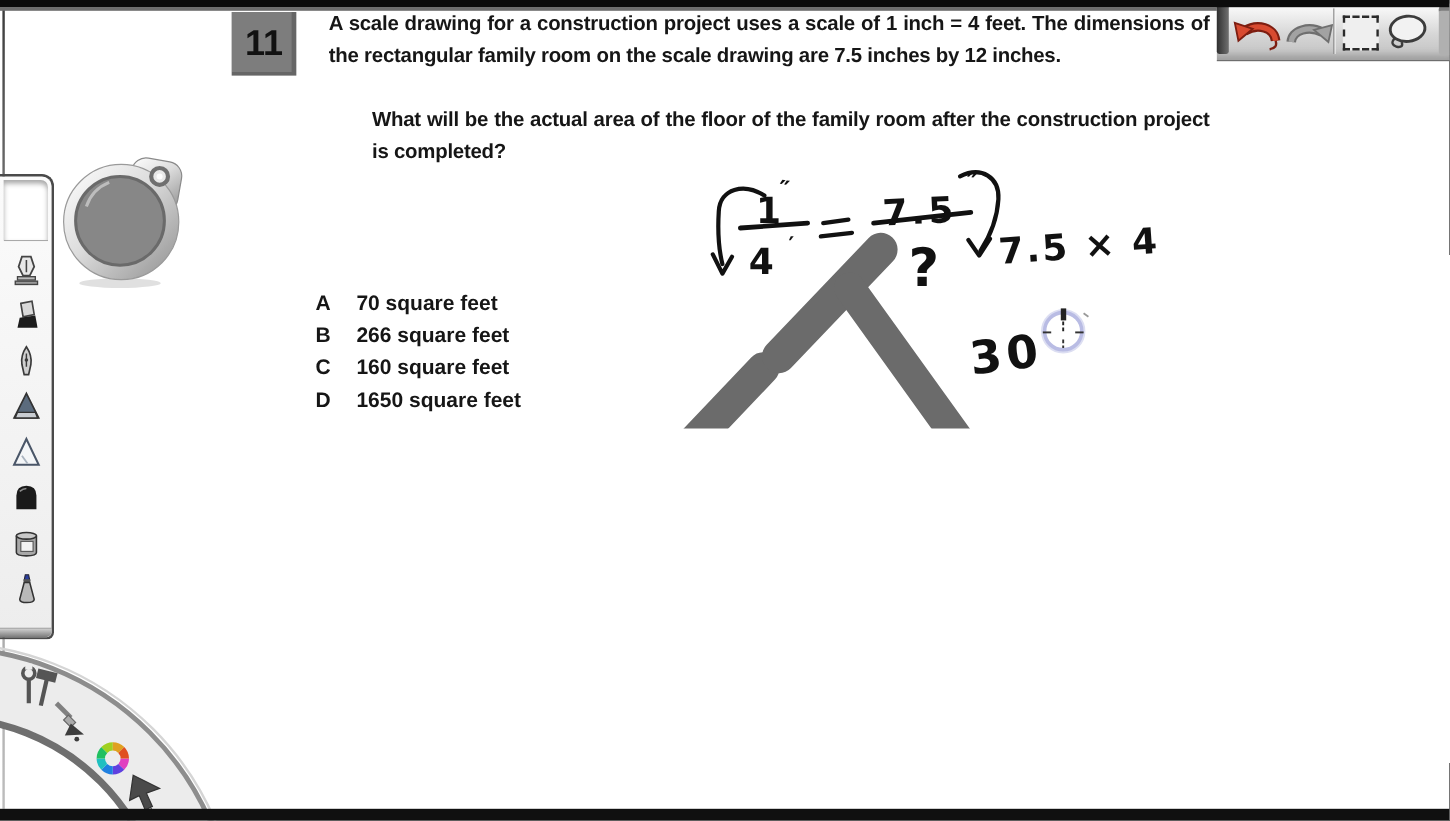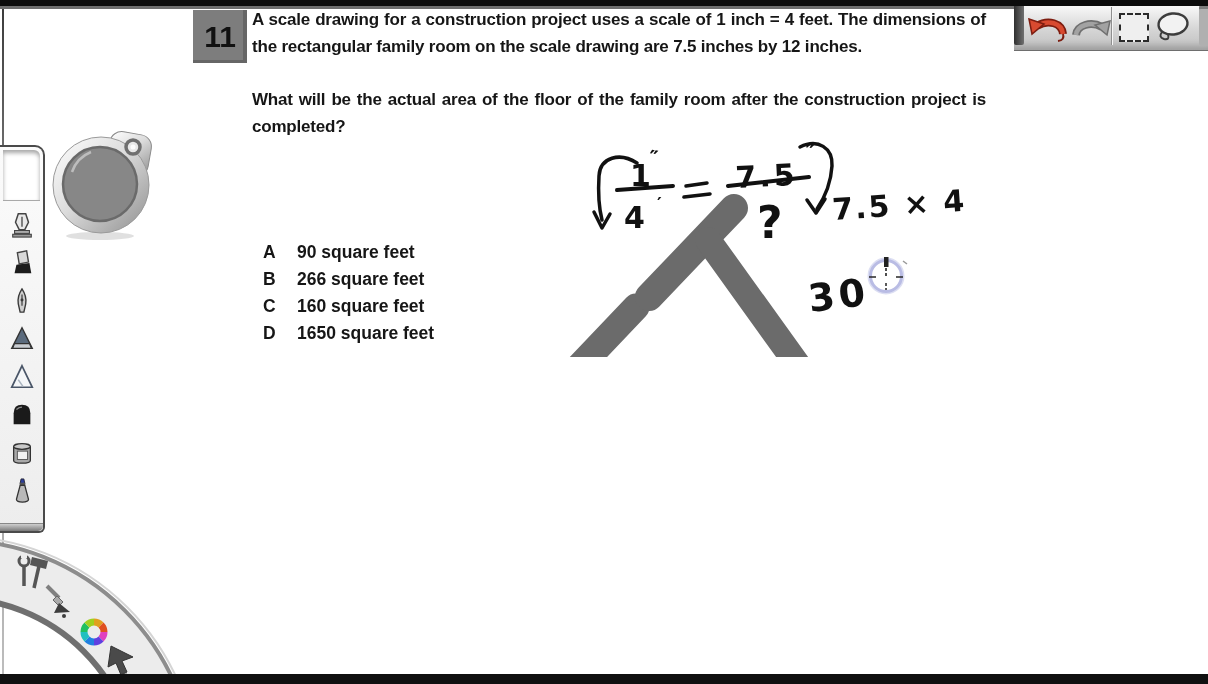--- a/index.html
+++ b/index.html
@@ -10,24 +10,24 @@
   .bar-top-line{position:absolute;left:0;top:6px;width:1208px;height:3px;background:#6e6e6e;z-index:2;}
   .bar-bottom{position:absolute;left:0;top:674px;width:1208px;height:10px;background:#101010;z-index:9;}
   .page-edge{position:absolute;left:2px;top:8px;width:2px;height:666px;z-index:1;
              background:linear-gradient(#3c3c3c,#8a8a8a 35%,#bdbdbd);}
   
   .qbox{position:absolute;left:193px;top:10px;width:54px;height:53px;background:#7d7d7d;
         box-shadow:inset -4px -3px 0 rgba(0,0,0,.18);display:flex;align-items:center;justify-content:center;
         z-index:2;}
   .qbox span{font-size:30px;font-weight:bold;color:#111;}
   
-  .qtext{position:absolute;left:252px;top:6px;width:734px;color:#161616;font-weight:bold;
+  .qtext{position:absolute;left:274px;top:6px;width:734px;color:#161616;font-weight:bold;
          font-size:17px;line-height:27px;z-index:2;letter-spacing:-0.2px;}
   .qtext p{margin:0;text-align:justify;text-align-last:left;}
-  .qtext p.p2{margin-top:26px;}
+  .qtext p.p2{margin-top:26px;margin-left:36px;}
   
   .choices{position:absolute;left:263px;top:243px;z-index:2;color:#161616;}
   .choice{display:flex;margin-bottom:8px;font-size:17.5px;font-weight:bold;line-height:19px;}
   .choice .letter{width:34px;}
   
   svg.overlay{position:absolute;left:0;top:0;z-index:3;pointer-events:none;}
   
   .toolbar{position:absolute;left:1014px;top:3px;width:194px;height:47px;z-index:6;
            background:linear-gradient(180deg,#fdfdfd,#d6d6d6 55%,#bfbfbf);
            border-bottom:1px solid #6e6e6e;box-shadow:inset 0 -7px 6px -3px #9e9e9e;}
@@ -68,21 +68,21 @@
   </div>
 
   <div class="qtext">
     <p class="p1">A scale drawing for a construction project uses a scale of 1 inch = 4 feet. The dimensions of the rectangular family room on the scale drawing are 7.5 inches by 12 inches.</p>
     <p class="p2">What will be the actual area of the floor of the family room after the construction project is completed?</p>
   </div>
 
   <div class="choices">
     <div class="choice">
       <span class="letter">A</span>
-      <span class="text">90 square feet</span>
+      <span class="text">70 square feet</span>
     </div>
     <div class="choice">
       <span class="letter">B</span>
       <span class="text">266 square feet</span>
     </div>
     <div class="choice">
       <span class="letter">C</span>
       <span class="text">160 square feet</span>
     </div>
     <div class="choice">

